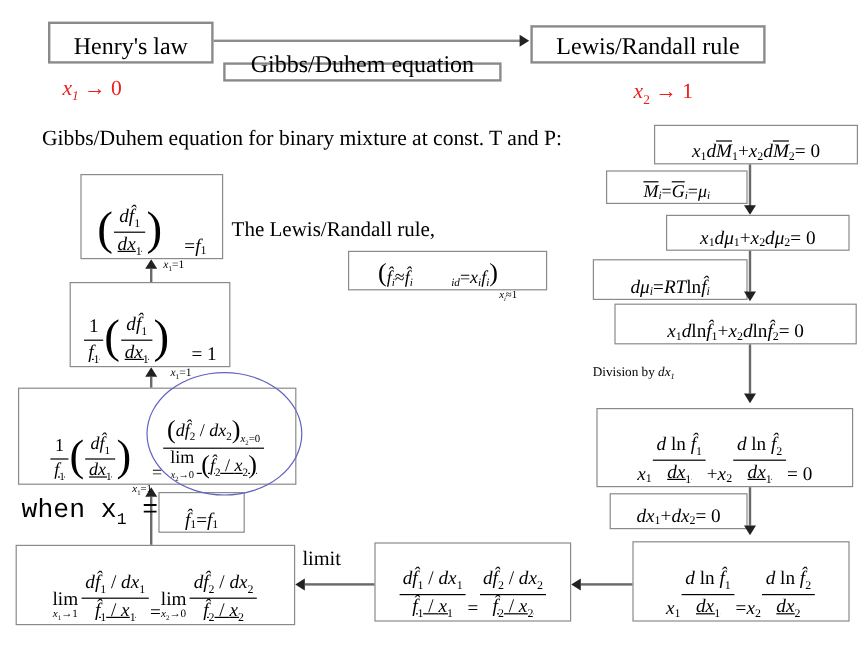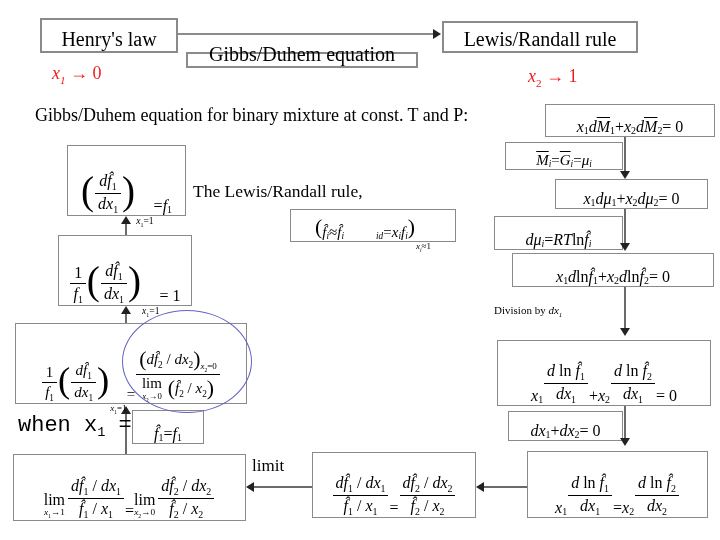--- a/index.html
+++ b/index.html
@@ -16,21 +16,21 @@
   .lbl{position:absolute;white-space:nowrap;}
   .red{color:var(--red-text);font-size:18px;}
   .eq{font-size:16px;}
   
   i{font-style:italic;}
   sub{font-size:0.62em;}
   sup{font-size:0.62em;margin-left:32px;}
   .ov{text-decoration:overline;}
   .fr{display:inline-block;vertical-align:middle;text-align:center;margin:0 1px;}
   .fr .nu{display:block;border-bottom:1.2px solid #000;padding:0 3px 1px;}
-  .fr .de{display:block;padding:1px 3px 0;}
+  .fr .de{display:block;padding:1px 3px 0;text-decoration:underline;}
   .lm{display:inline-block;vertical-align:middle;text-align:center;line-height:1.05;margin-right:2px;}
   .lm .ls{display:block;font-size:0.58em;line-height:1;}
   .bp{font-size:1.45em;vertical-align:middle;position:relative;top:-0.05em;}
   .bp2{font-size:2.45em;vertical-align:middle;position:relative;top:-0.05em;}
   .cnd{font-size:0.6em;position:relative;top:1.35em;margin-left:1px;}
   .cnd2{font-size:0.6em;position:relative;top:0.55em;}
   
   .vline{position:absolute;width:2px;background:var(--arrow-shaft);}
   .hline{position:absolute;height:2px;background:var(--arrow-shaft);}
   .hd{position:absolute;width:0;height:0;}

